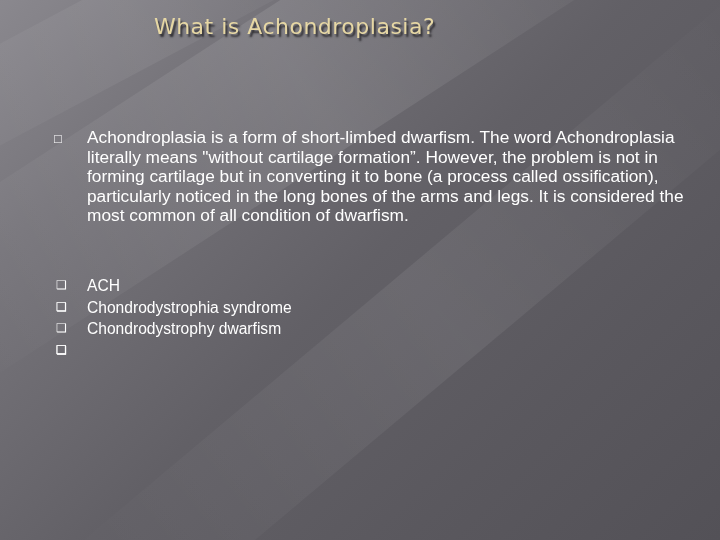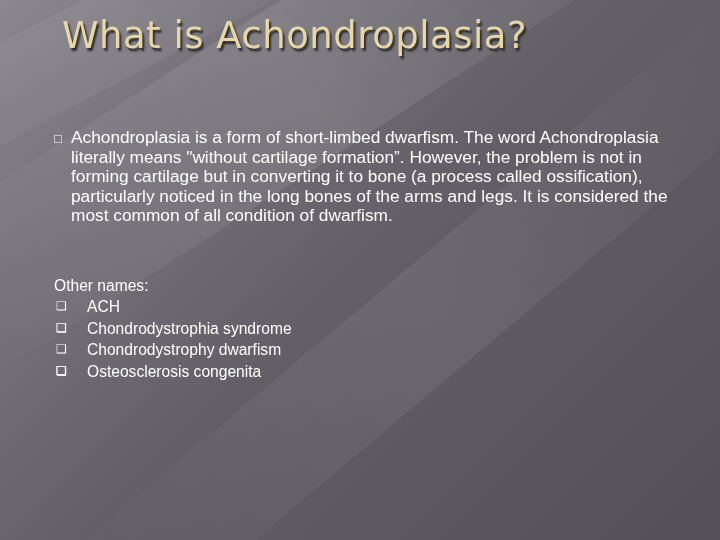--- a/index.html
+++ b/index.html
@@ -11,30 +11,30 @@
     .streak {
       position:absolute; pointer-events:none;
       background: linear-gradient(90deg, rgba(255,255,255,0) 0%, rgba(255,255,255,0.10) 50%, rgba(255,255,255,0) 100%);
       transform-origin: 0 0;
     }
     .s1 { left:-120px; top:260px; width:900px; height:160px; transform: rotate(-33deg); }
     .s2 { left:60px; top:560px; width:900px; height:110px; transform: rotate(-40deg); opacity:0.7; }
     .s3 { left:-200px; top:150px; width:700px; height:90px; transform: rotate(-28deg); opacity:0.6; }
     .title {
       position:absolute; left:0; top:14px; width:589px; text-align:center;
-      font-family: "DejaVu Sans", sans-serif; font-size:37px; letter-spacing:0.5px;
+      font-family: "DejaVu Sans", sans-serif; font-size:22px; letter-spacing:0.5px;
       color:#e6d7a4;
       text-shadow: 2px 3px 2px #2e2d31;
     }
     .para {
       position:absolute; left:54px; top:128px; width:640px;
       color:#ffffff; font-size:17.3px; line-height:19.6px;
     }
     .para .bullet { position:absolute; left:0; top:1px; font-size:13px; }
-    .para .text { margin-left:17px; display:block; }
+    .para .text { margin-left:33px; display:block; }
     .other {
       position:absolute; left:54px; top:275px; color:#ffffff; font-size:15.6px;
     }
     .other .label { display:block; line-height:21px; }
     .other ul { list-style:none; margin:0; padding:0; }
     .other li { line-height:21.5px; position:relative; padding-left:33px; }
     .other li .b { position:absolute; left:2px; top:0; font-size:12px; }
   </style>
 </head>
 <body>
@@ -44,23 +44,22 @@
 <div class="streak s2"></div>
 
 <div class="title">What is Achondroplasia?</div>
 
 <div class="para">
   <span class="bullet">□</span>
   <span class="text">Achondroplasia is a form of short-limbed dwarfism. The word Achondroplasia literally means "without cartilage formation”. However, the problem is not in forming cartilage but in converting it to bone (a process called ossification), particularly noticed in the long bones of the arms and legs.  It is considered the most common of all  condition of dwarfism.</span>
 </div>
 
 <div class="other">
-  <span class="label">Other names:</span>
   <ul>
     <li><span class="b">❑</span><span>ACH</span></li>
     <li><span class="b">❑</span></li>
     <li><span class="b">❑</span><span>Chondrodystrophia syndrome</span></li>
     <li><span class="b">❑</span><span>Chondrodystrophy dwarfism</span></li>
     <li><span class="b">❑</span></li>
     <li><span class="b">❑</span></li>
-    <li><span class="b">❑</span><span>Osteosclerosis congenita</span></li>
+    <li><span class="b">❑</span></li>
   </ul>
 </div>
 
 </body></html>

